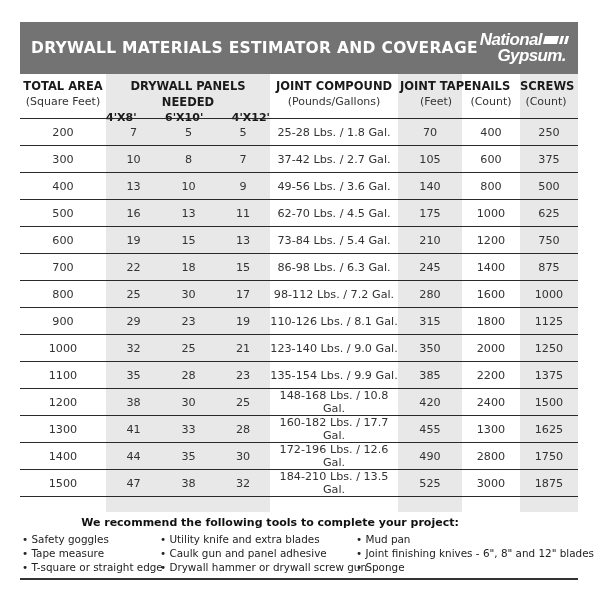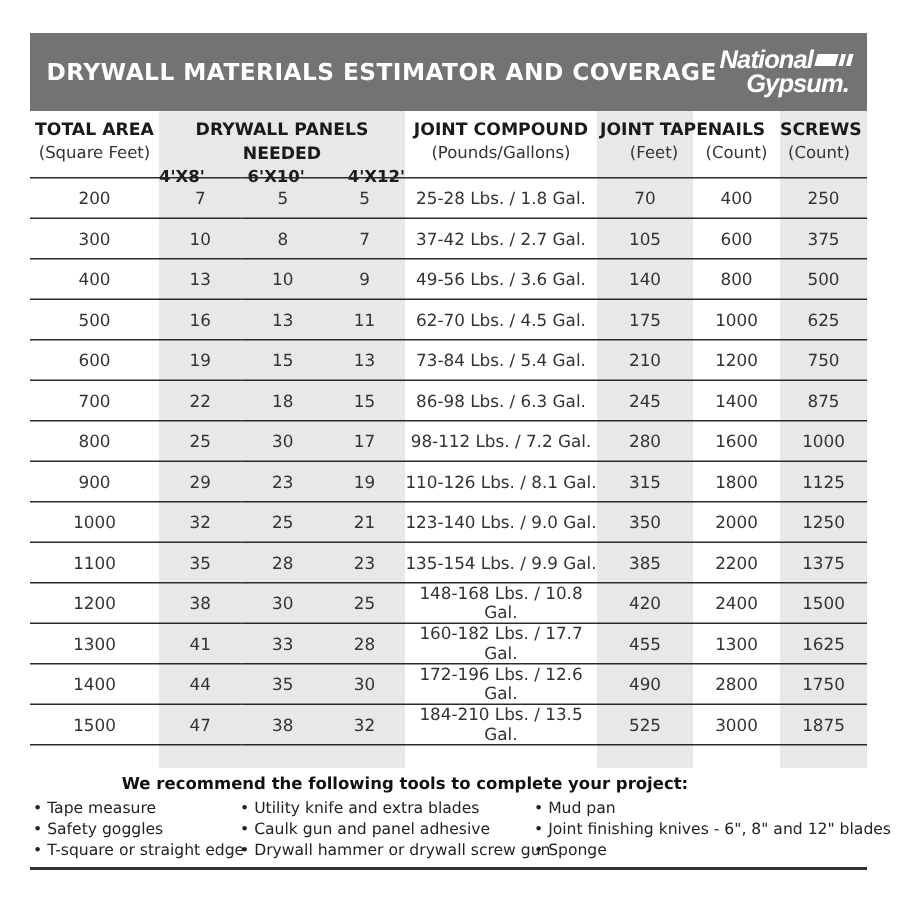--- a/index.html
+++ b/index.html
@@ -231,22 +231,22 @@
         <td>184-210 Lbs. / 13.5 Gal.</td>
         <td>525</td>
         <td>3000</td>
         <td>1875</td>
       </tr>
     </tbody>
 </table>
 
 <div class="tools-title">We recommend the following tools to complete your project:</div>
 <div class="tools" style="left:22px;">
+  <div>• Safety goggles</div>
   <div>• Tape measure</div>
-  <div>• Safety goggles</div>
   <div>• T-square or straight edge</div>
 </div>
 <div class="tools" style="left:160px;">
   <div>• Utility knife and extra blades</div>
   <div>• Caulk gun and panel adhesive</div>
   <div>• Drywall hammer or drywall screw gun</div>
 </div>
 <div class="tools" style="left:356px;">
   <div>• Mud pan</div>
   <div>• Joint finishing knives - 6", 8" and 12" blades</div>

